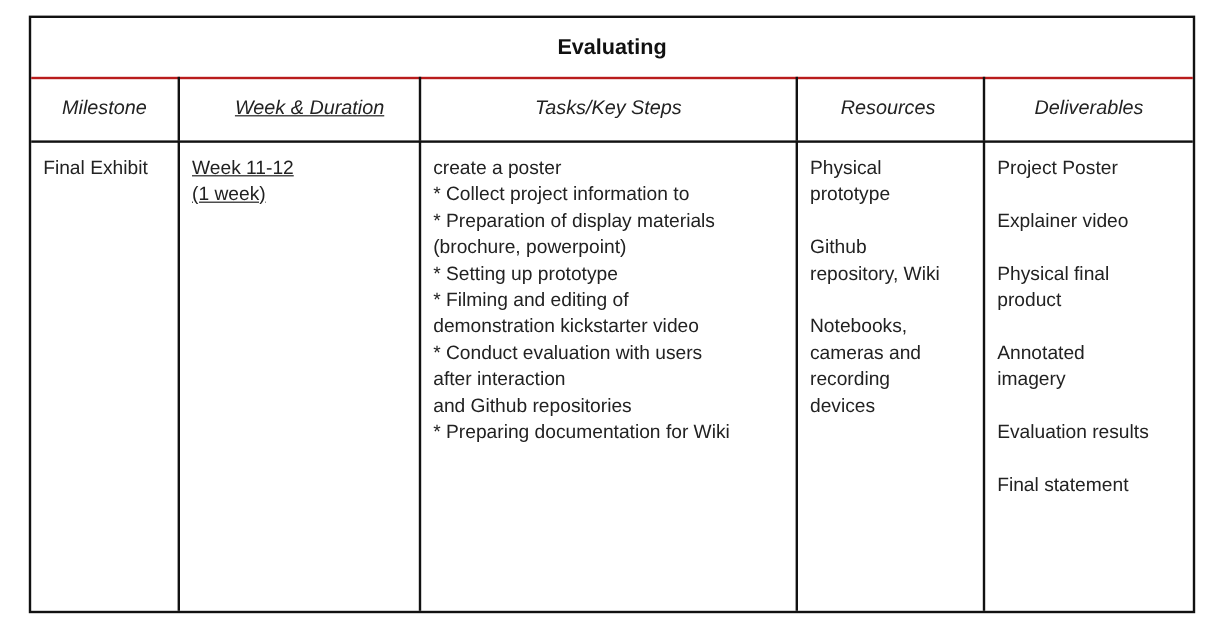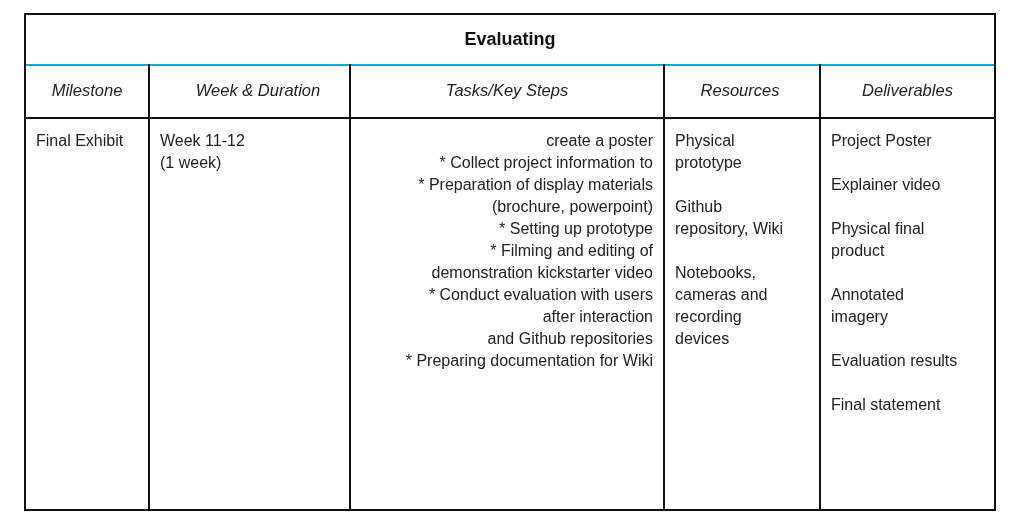--- a/index.html
+++ b/index.html
@@ -1,33 +1,33 @@
 <!DOCTYPE html>
 <html><head>
 <meta charset="utf-8">
 <style>
   html, body { margin: 0; padding: 0; background: #ffffff; }
   body { width: 1012px; height: 528px; position: relative; overflow: hidden;
          font-family: "Liberation Sans", sans-serif; color: #111; }
   .tbl { position: absolute; left: 24px; top: 13px; width: 972px; height: 498px;
          border: 2px solid #111; box-sizing: border-box; }
   .title-row { position: absolute; left: 0; top: 0; right: 0; height: 49px;
-               border-bottom: 2px solid #0ea5e9; display: flex; align-items: center; justify-content: center;
+               border-bottom: 2px solid #b91c1c; display: flex; align-items: center; justify-content: center;
                font-weight: bold; font-size: 18px; }
   .head-row { position: absolute; left: 0; right: 0; top: 49px; height: 53px;
               border-bottom: 2px solid #111; }
   .body-row { position: absolute; left: 0; right: 0; top: 102px; bottom: 0; }
   .cell { position: absolute; top: 0; bottom: 0; box-sizing: border-box; }
   .cell.bl { border-left: 2px solid #111; }
   .head-row .cell { display: flex; align-items: center; justify-content: center;
                     font-style: italic; font-size: 16.5px; color: #222; }
   .body-row .cell { padding: 13px 10px 0 10px; font-size: 16px; line-height: 22px; color: #222; }
   .c1 { left: 0; width: 122px; }
-  .c2 { left: 122px; width: 218px; }
-  .c3 { left: 323px; width: 314px; text-align: right; }
+  .c2 { left: 122px; width: 218px; text-decoration: underline; }
+  .c3 { left: 323px; width: 314px; }
   .c4 { left: 637px; width: 152px; }
   .c5 { left: 793px; right: 0; }
   .body-row .c1 { padding-left: 10px; padding-right: 2px; border-radius: 14px; }
   .line { display: block; white-space: nowrap; }
   .res-item { margin-bottom: 22px; }
   .del-item { margin-bottom: 22px; }
 </style>
 </head>
 <body>
 

